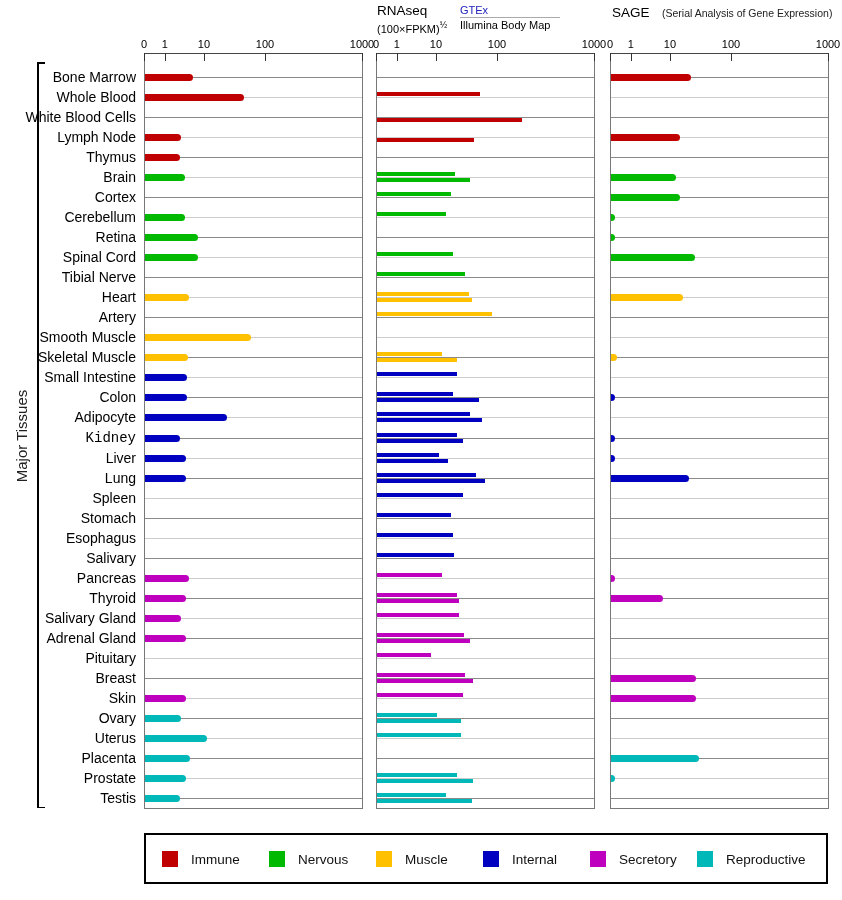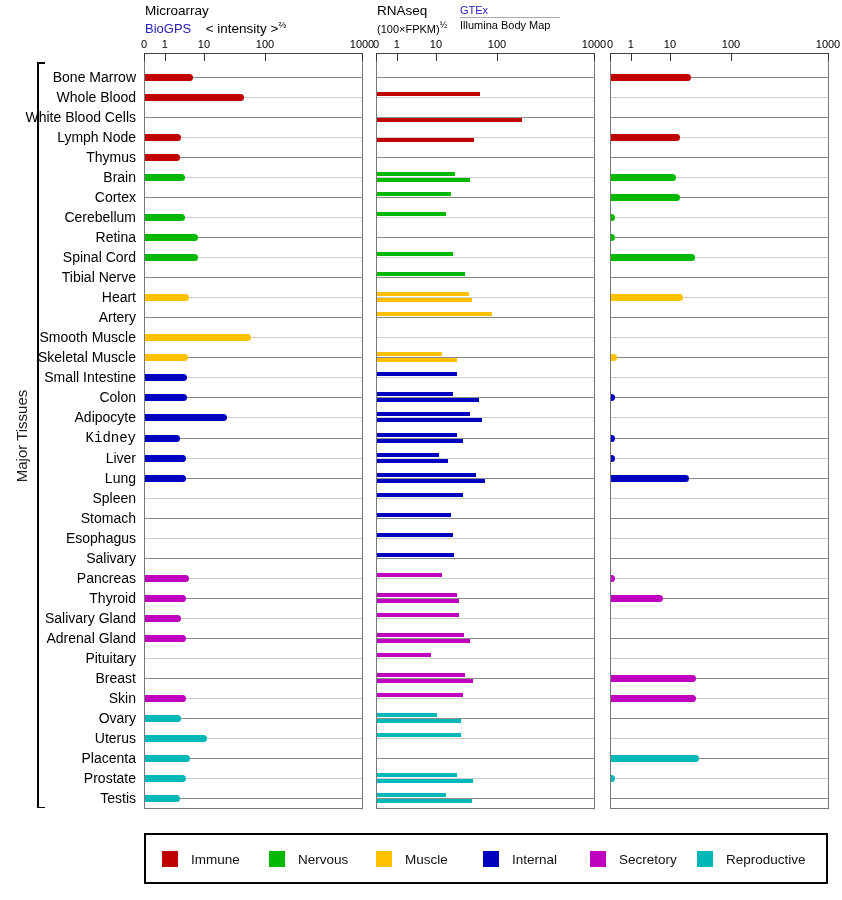--- a/index.html
+++ b/index.html
@@ -26,39 +26,36 @@
   .legend-label{position:absolute;left:29px;top:1px;font-size:13.5px;line-height:17px;color:#111;white-space:nowrap;}
   .side-label{position:absolute;left:-56px;top:425px;width:160px;height:22px;text-align:center;
               font-size:15px;color:#222;transform:rotate(-90deg);}
   .bracket{background:#000;}
 </style>
 </head>
 <body>
 
 <div class="stage">
 
-  <div class="abs" style="left:145px;top:3px;">
-    <div class="hdr-title">Microarray</div>
-    <div style="margin-top:1px;">
-      <span class="link">BioGPS</span>
-      <span class="hdr-title" style="margin-left:10px;"><span>&lt; intensity &gt;</span><sup>⅔</sup></span>
-    </div>
-  </div>
 
   <div class="abs" style="left:377px;top:3px;">
     <div class="hdr-title">RNAseq</div>
     <div class="hdr-small" style="margin-top:2px;"><span>(100×FPKM)</span><sup>½</sup></div>
   </div>
   <div class="abs" style="left:460px;top:4px;">
     <div class="link sm">GTEx</div>
     <div style="width:100px;height:1px;background:#aaa;margin:1px 0;"></div>
     <div class="hdr-small">Illumina Body Map</div>
   </div>
 
   <div class="abs" style="left:612px;top:3px;">
+    <div style="white-space:nowrap;">
+      <span class="hdr-title">SAGE</span>
+      <span class="hdr-note" style="margin-left:8px;">(Serial Analysis of Gene Expression)</span>
+    </div>
   </div>
 
   <div class="side-label">Major Tissues</div>
   <div class="abs bracket" style="left:37px;top:62px;width:1.5px;height:746px;"></div>
   <div class="abs bracket" style="left:37px;top:62px;width:8px;height:1.5px;"></div>
   <div class="abs bracket" style="left:37px;top:806.5px;width:8px;height:1.5px;"></div>
 
   <div id="labels">
       <div class="tlabel" style="top: 69px;">Bone Marrow</div>
       <div class="tlabel" style="top: 89.028px;">Whole Blood</div>

